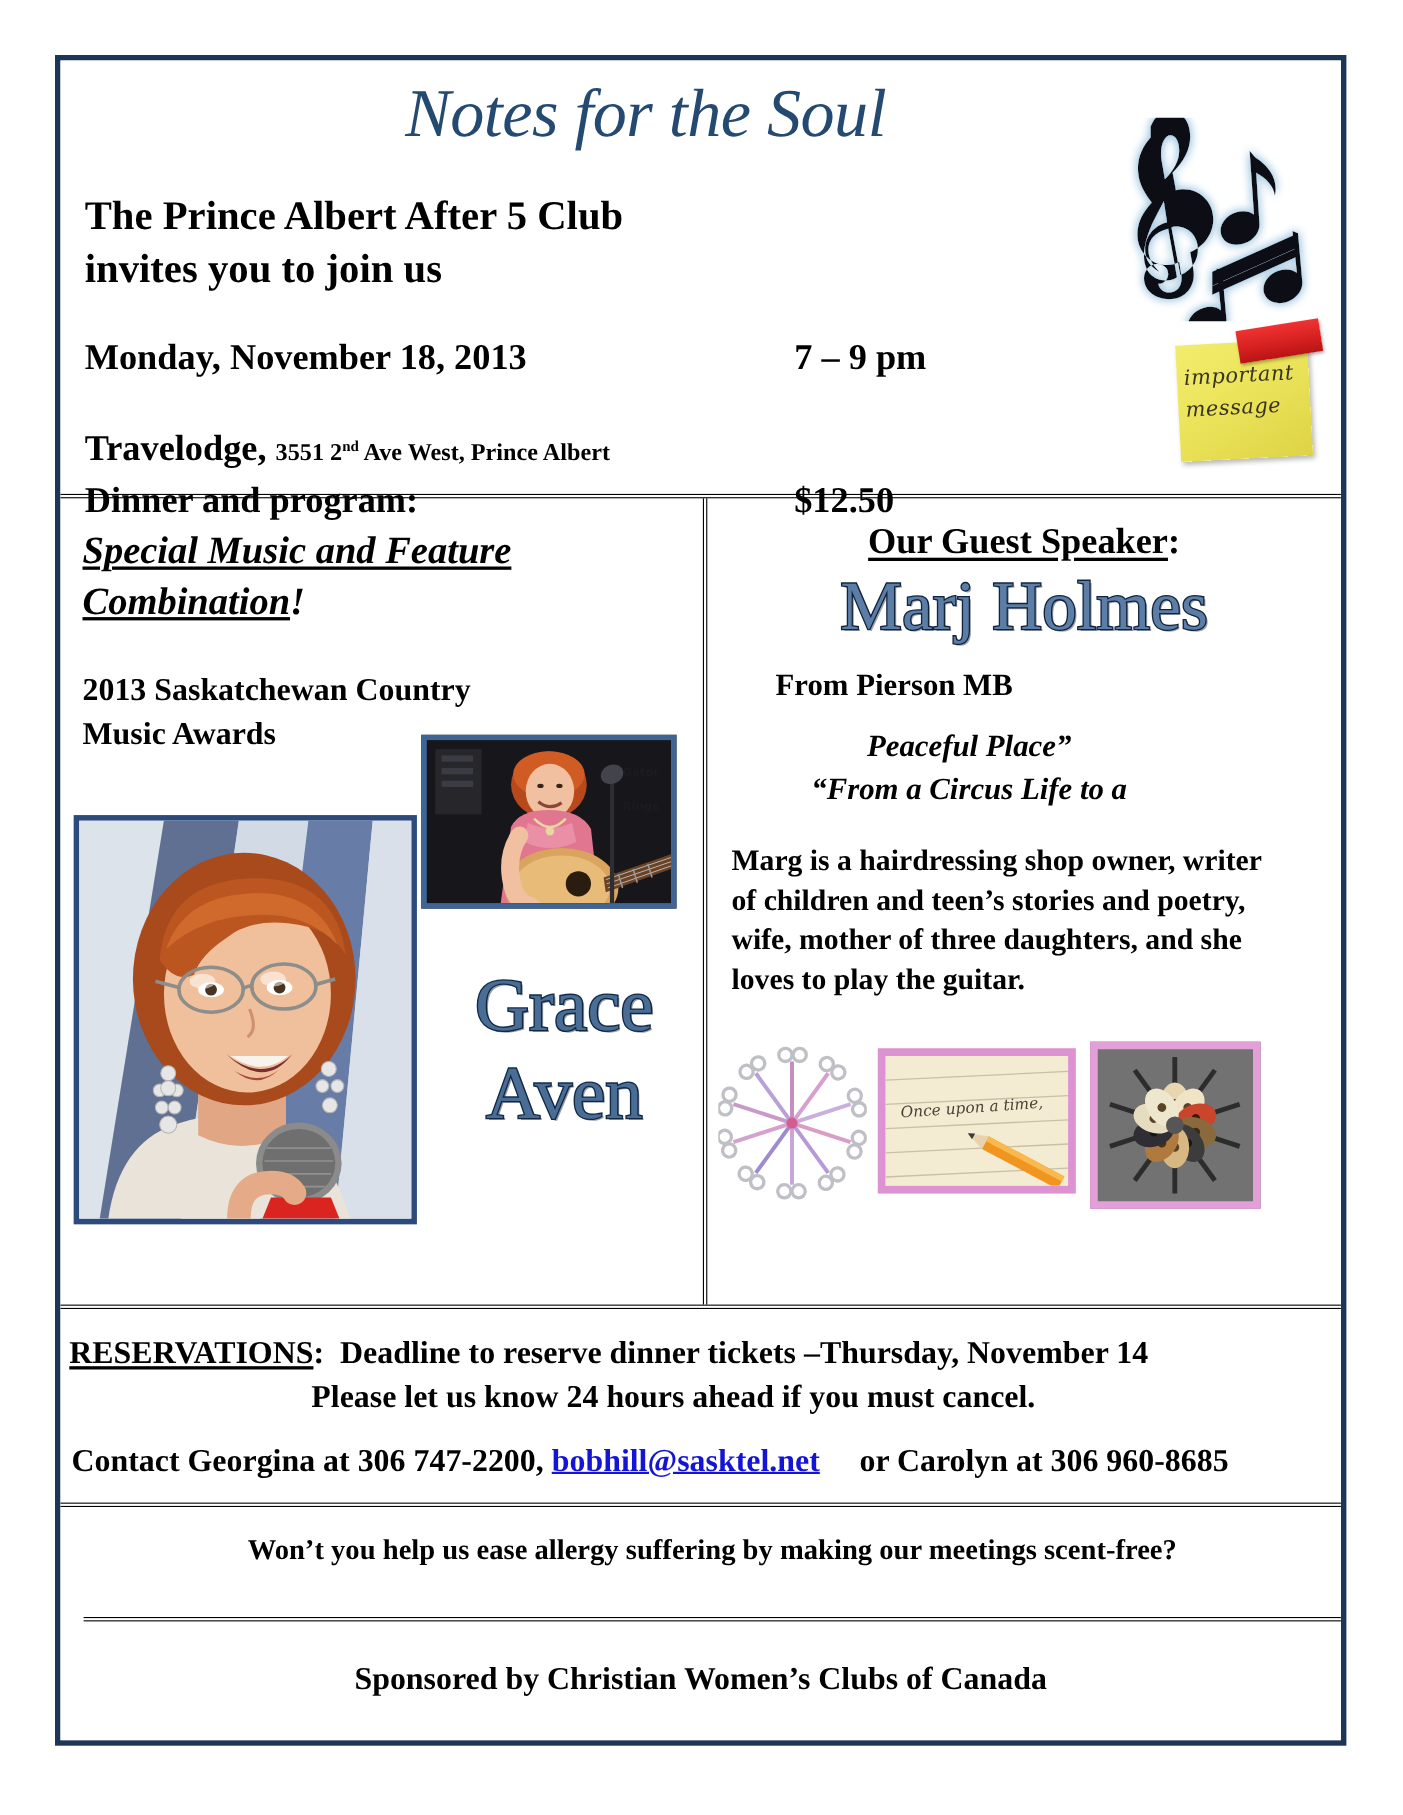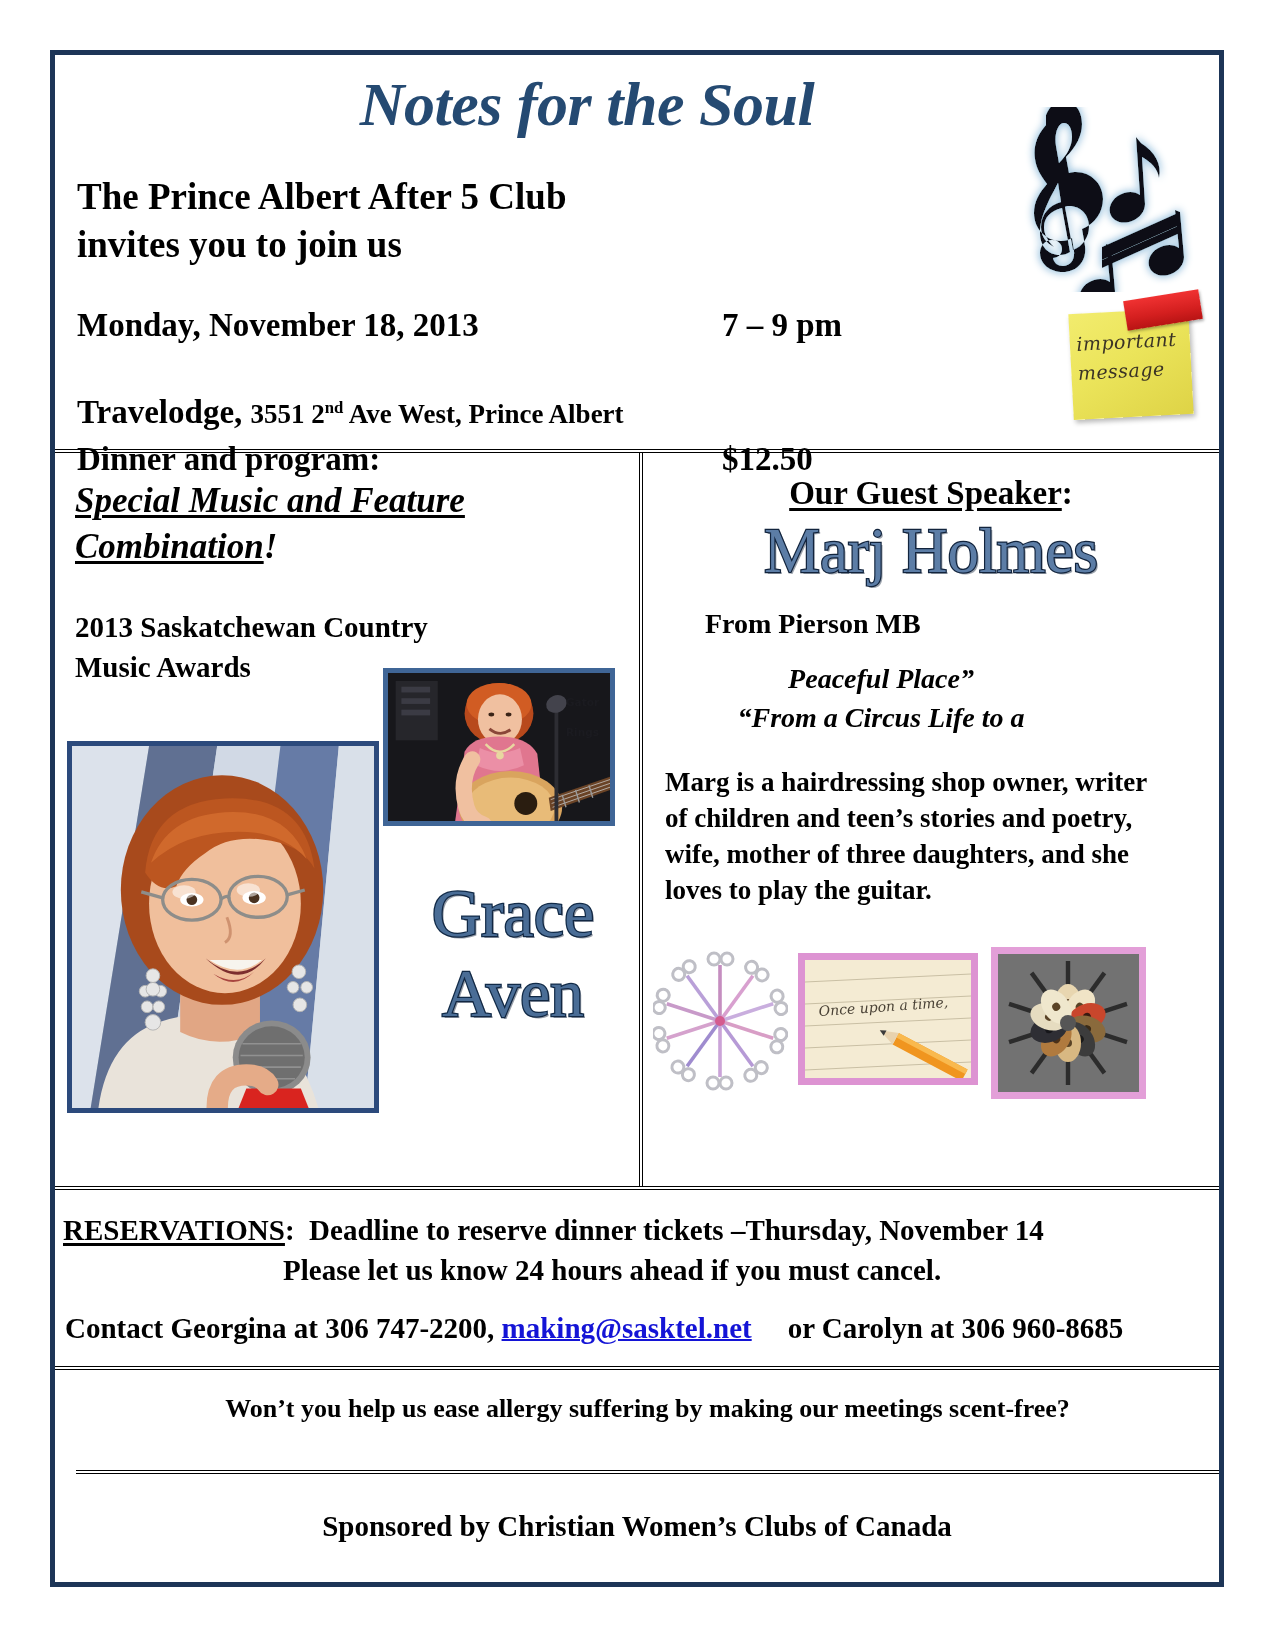--- a/index.html
+++ b/index.html
@@ -29,21 +29,21 @@
     position: relative;
     height: 398px;
     border-bottom: 4px double #000;
   }
   .poster-title {
     position: absolute;
     left: 0; right: 0; top: 14px;
     text-align: center;
     font-family: "Liberation Serif", serif;
     font-style: italic;
-    font-weight: bold;
+    font-weight: normal;
     font-size: 62px;
     color: #254a72;
     letter-spacing: -0.5px;
     padding-right: 100px;
   }
   .invite-lines {
     position: absolute;
     left: 22px; top: 118px;
     font-family: "Liberation Serif", serif;
     font-weight: bold;
@@ -66,21 +66,21 @@
     line-height: 1.44;
   }
   .evt-left { flex: 0 0 auto; }
   .evt-right {
     position: absolute;
     left: 645px;
     font-size: 33px;
     font-weight: bold;
   }
   .evt-row.venue { font-size: 33px; }
-  .venue-sub { font-size: 27px; font-weight: bold; margin-top: 45px; }
+  .venue-sub { font-size: 22px; font-weight: bold; margin-top: 45px; }
   .venue-sub sup { font-size: 0.62em; vertical-align: super; }
   .price-row { position: relative; }
 
   
   .music-art {
     position: absolute;
     right: 10px; top: 52px;
     width: 225px; height: 185px;
   }
   .music-art svg { width: 100%; height: 100%; display: block; }
@@ -738,21 +738,21 @@
     </div>
   </div>
 
   <div class="reservations-block">
     <div class="res-line1">
       <span class="res-label">RESERVATIONS</span><span>:</span>&nbsp;
       <span>Deadline to reserve dinner tickets –Thursday, November 14</span>
     </div>
     <div class="res-line2">Please let us know 24 hours ahead if you  must cancel.</div>
     <div class="res-contact">
-      <span>Contact Georgina at 306 747-2200,</span>&nbsp;<a href="#" class="email">making@sasktel.net</a><span class="gap"></span><span>or Carolyn at 306 960-8685</span>
+      <span>Contact Georgina at 306 747-2200,</span>&nbsp;<a href="#" class="email">bobhill@sasktel.net</a><span class="gap"></span><span>or Carolyn at 306 960-8685</span>
     </div>
   </div>
 
   <div class="scent-block">
     <div class="scent-text">Won’t you help us ease allergy suffering by making our meetings scent-free?</div>
   </div>
 
   <div class="sponsor-block">
     <div class="sponsor-text">Sponsored by Christian Women’s Clubs of Canada</div>
   </div>

